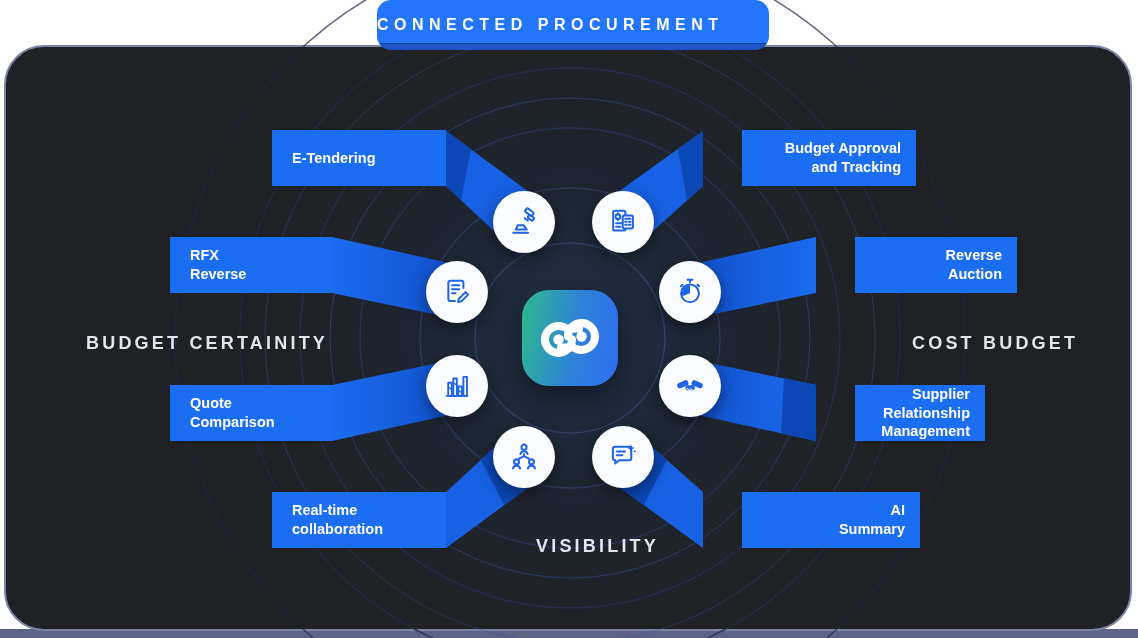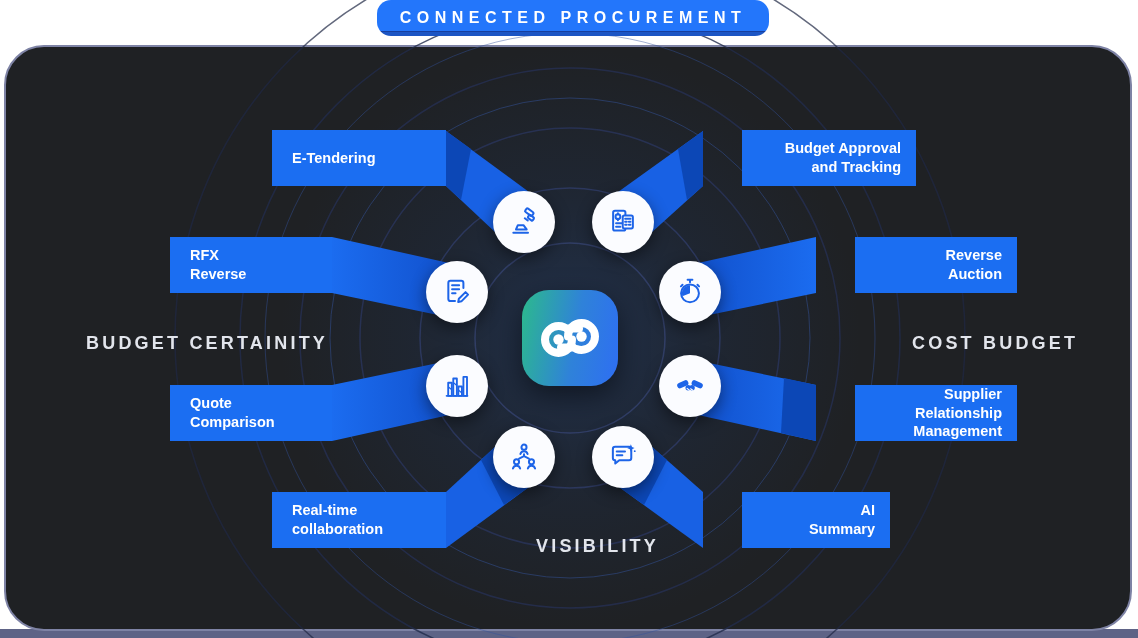--- a/index.html
+++ b/index.html
@@ -4,24 +4,24 @@
 <style>
   html,body{margin:0;padding:0;background:#ffffff;}
   #stage{
     position:relative;width:1138px;height:638px;overflow:hidden;
     font-family:"Liberation Sans", sans-serif;
   }
   
   .bottom-strip{position:absolute;left:0;bottom:0;width:100%;height:9px;background:#5e6386;z-index:0;}
   
   .tab{
-    position:absolute;left:377px;top:0;width:392px;height:36px;z-index:4;
+    position:absolute;left:377px;top:0;width:392px;height:50px;z-index:4;
     background:linear-gradient(#2376fb 0 86%, #173f9e 86% 89%, #1c55c4 89% 100%);
     border-radius:14px;
-    display:flex;align-items:center;justify-content:center;
+    display:flex;align-items:center;justify-content:flex-start;
     color:#fff;font-size:16px;font-weight:700;letter-spacing:5.5px;
   }
   
   .panel{
     position:absolute;left:4px;top:45px;width:1128px;height:586px;z-index:1;
     background:#1f2124;border:2px solid #7e83a5;border-radius:40px;box-sizing:border-box;
   }
   svg.deco{position:absolute;left:0;top:0;z-index:2;}
   
   .box{
@@ -118,25 +118,25 @@
 
   <div class="box left" style="left:272px;top:130px;width:174px;height:56px;"><span>E-Tendering</span></div>
   <div class="box right" style="left:703px;top:130px;width:174px;height:56px;"><span>Budget Approval
 and Tracking</span></div>
   <div class="box left" style="left:170px;top:237px;width:162px;height:56px;"><span>RFX
 Reverse</span></div>
   <div class="box right" style="left:816px;top:237px;width:162px;height:56px;"><span>Reverse
 Auction</span></div>
   <div class="box left" style="left:170px;top:385px;width:162px;height:56px;"><span>Quote
 Comparison</span></div>
-  <div class="box right" style="left:816px;top:385px;width:162px;height:56px;"><span>Supplier Relationship
+  <div class="box right" style="left:816px;top:385px;width:130px;height:56px;"><span>Supplier Relationship
 Management</span></div>
   <div class="box left" style="left:272px;top:492px;width:174px;height:56px;"><span>Real-time
 collaboration</span></div>
-  <div class="box right" style="left:703px;top:492px;width:148px;height:56px;"><span>AI
+  <div class="box right" style="left:703px;top:492px;width:178px;height:56px;"><span>AI
 Summary</span></div>
 
   <div class="icon-circle" style="left:493px;top:191px;">
     <svg viewBox="0 0 24 24" width="32" height="32">
       <g fill="none" stroke="#1d64e8" stroke-width="1.5" stroke-linecap="round" stroke-linejoin="round">
         <rect x="12.8" y="3" width="6.4" height="3.2" rx="0.9" transform="rotate(36 16 4.6)"></rect>
         <rect x="15" y="7.4" width="4.4" height="2.8" rx="0.8" transform="rotate(36 17.2 8.8)"></rect>
         <path d="M12.6 9.2l2.2 1.7"></path>
         <path d="M6 17.6h8l-2.4-3.2H7.4z"></path>
         <path d="M4 20h11"></path>

